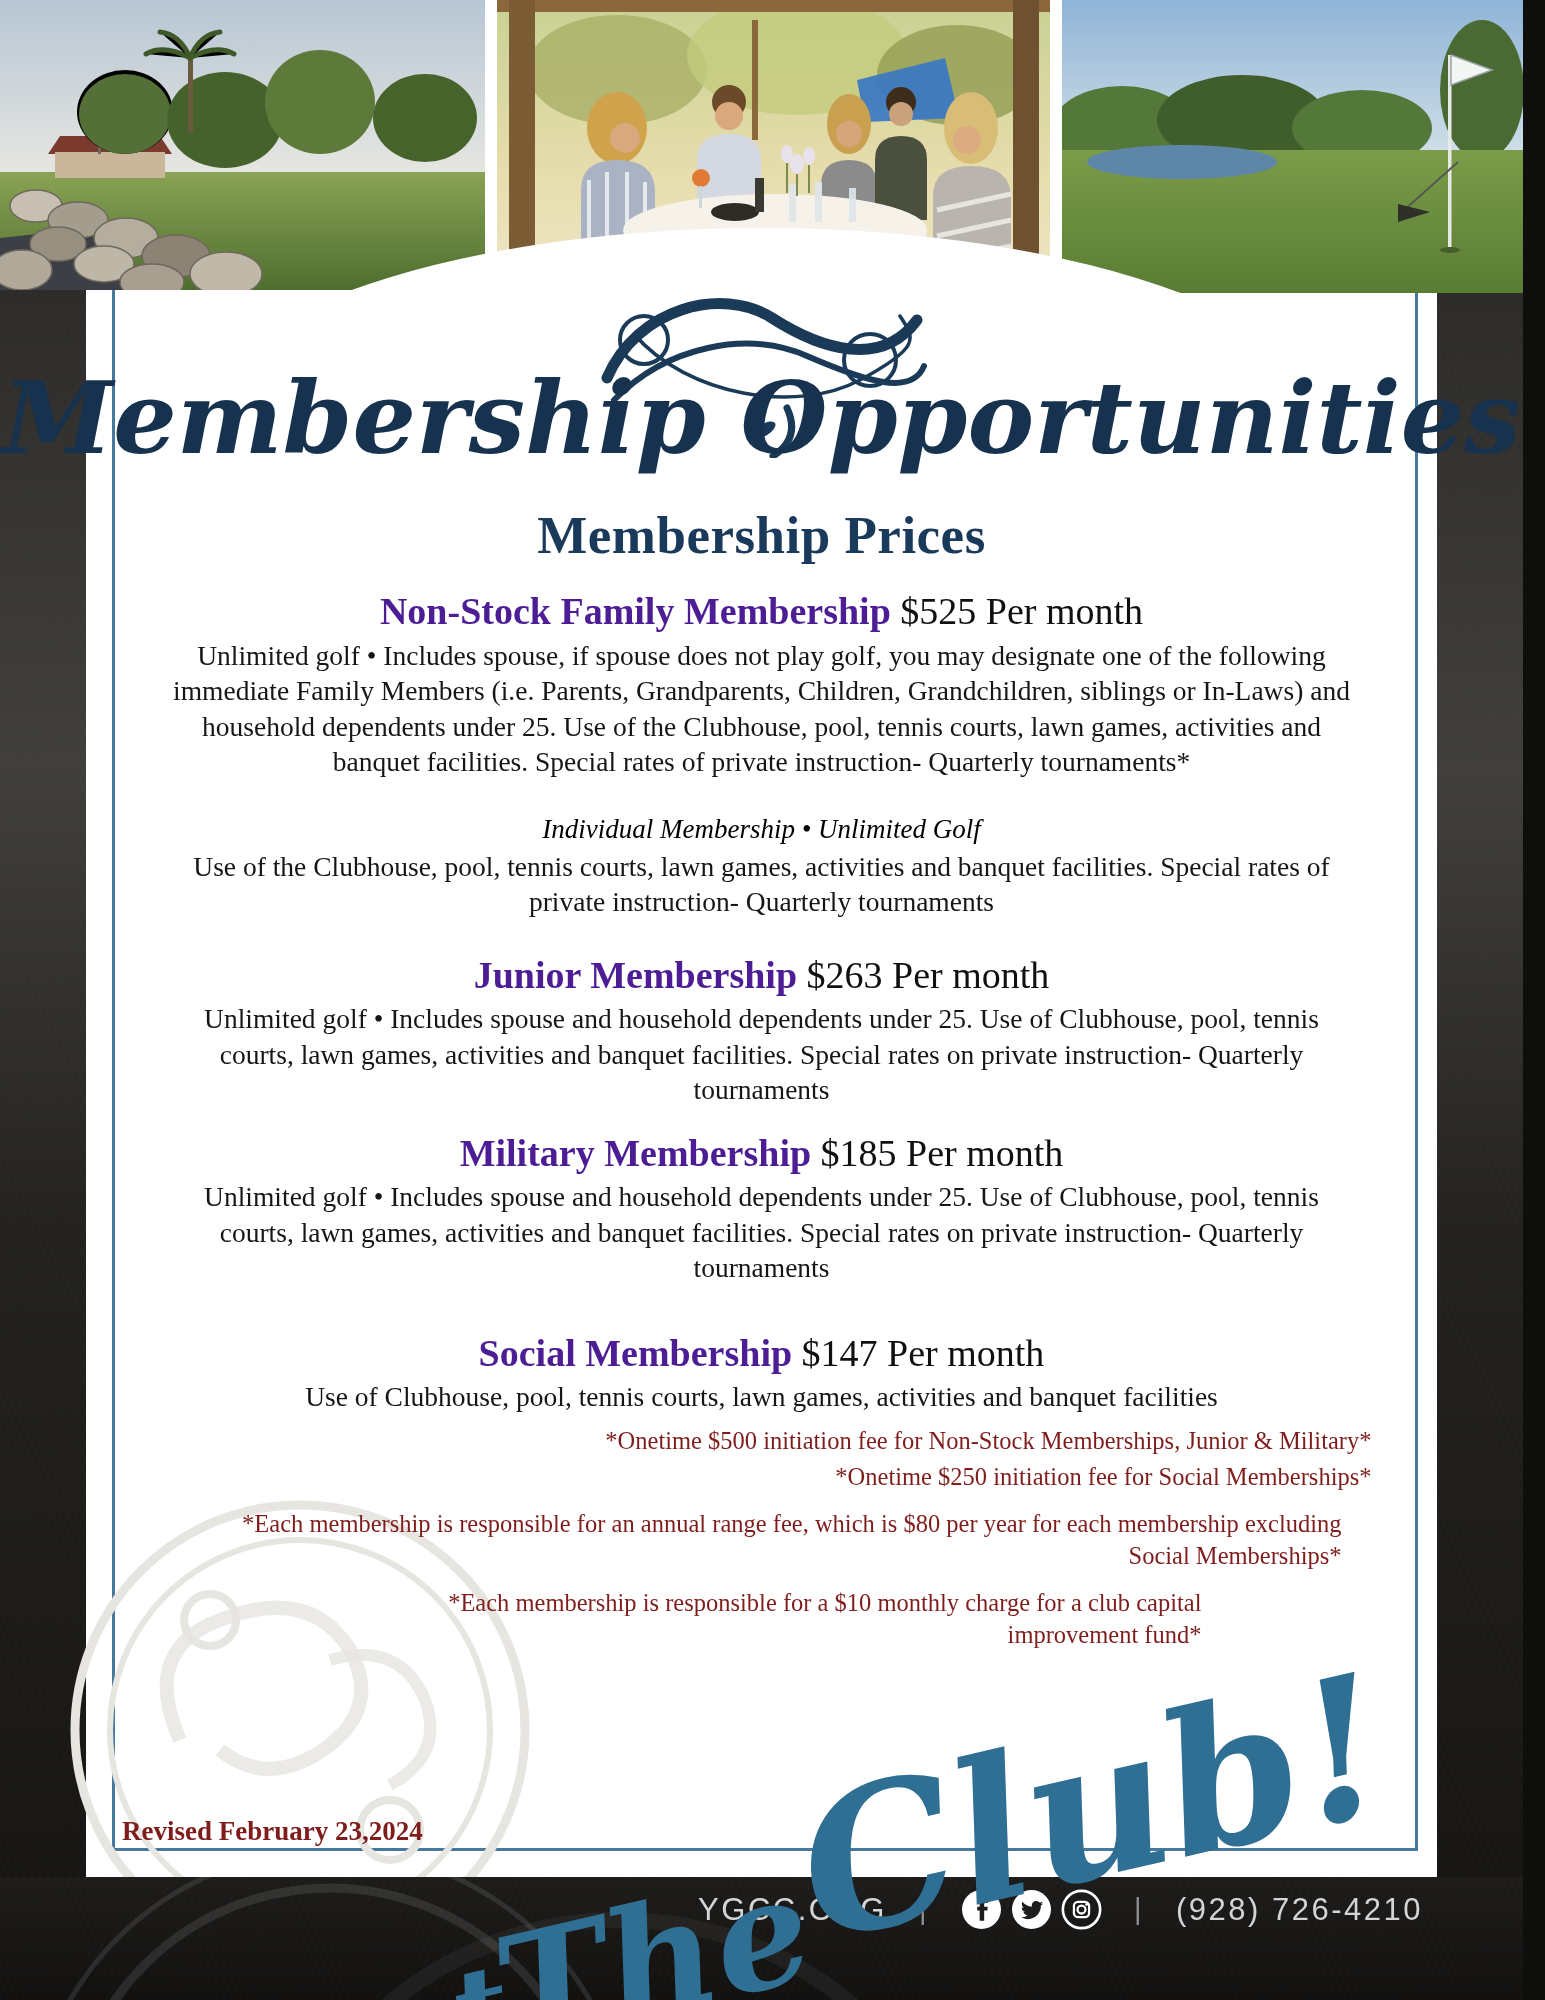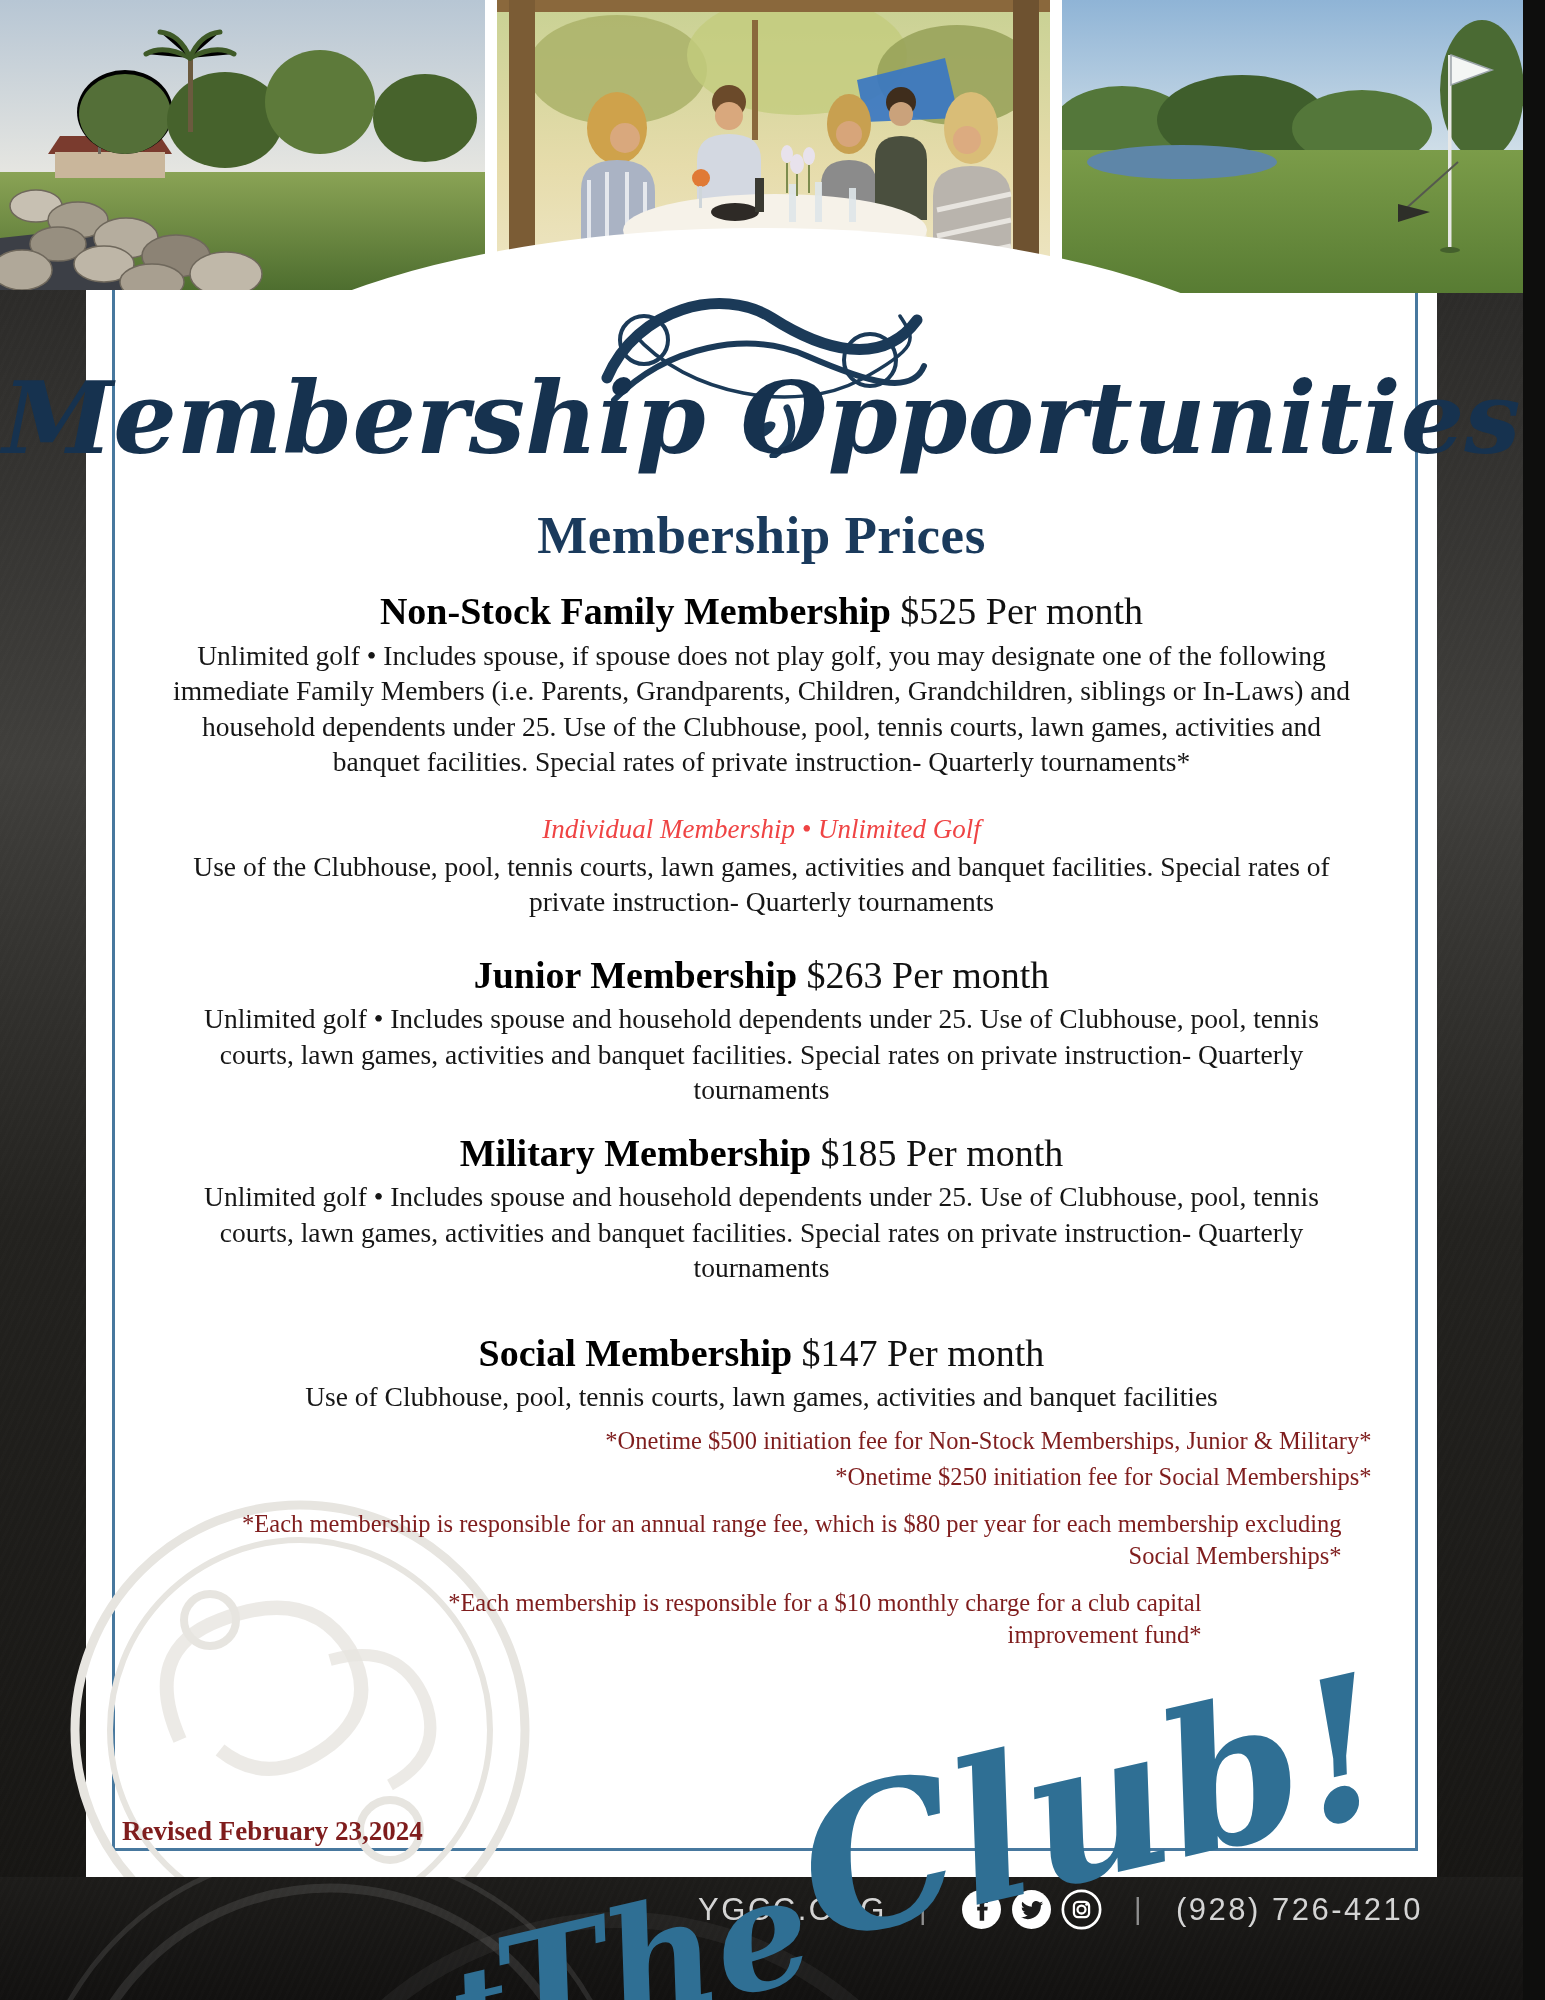--- a/index.html
+++ b/index.html
@@ -41,22 +41,22 @@
   
   .page-title{position:absolute;left:0;right:0;top:366px;text-align:center;
      font-family:"DejaVu Serif",serif;font-style:italic;font-weight:700;
      font-size:100px;line-height:1.05;color:#16324f;letter-spacing:0px;}
   .prices-heading{position:absolute;left:0;right:0;top:505px;text-align:center;
      font-weight:700;font-size:53px;color:#1a3a5c;letter-spacing:.5px;}
 
   
   .content{position:absolute;left:50%;transform:translateX(-50%);top:588px;width:1220px;text-align:center;color:#161616;}
   .section h2{margin:0;font-size:38px;line-height:1.25;font-weight:400;color:#101010;}
-  .section h2 .hd{font-weight:700;color:#000000;}
-  .section .subtitle{margin:1px 0 1px;font-style:italic;font-size:27px;line-height:1.3;color:#ef4444;}
+  .section h2 .hd{font-weight:700;color:#4c1d95;}
+  .section .subtitle{margin:1px 0 1px;font-style:italic;font-size:27px;line-height:1.3;color:#000000;}
   .section .body{margin:2px auto 0;font-size:27.5px;line-height:35.5px;max-width:1190px;}
   .sec-1{margin-bottom:32px;}
   .sec-2{margin-bottom:32px;}
   .sec-3{margin-bottom:22px;}
   .sec-4{margin-bottom:44px;}
   .sec-5{margin-bottom:8px;}
   .sec-2 .body,.sec-5 .body{max-width:1150px;}
 
   
   .notes{margin-top:10px;color:#7f1d1d;font-size:24.5px;line-height:32px;text-align:right;}

